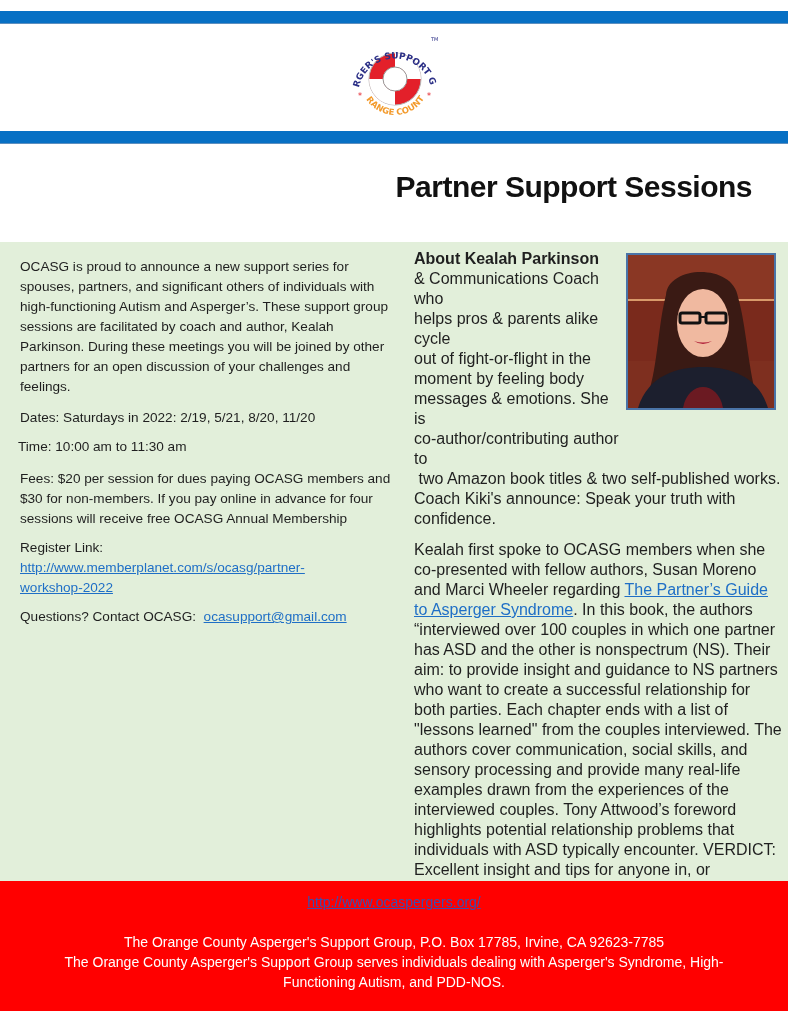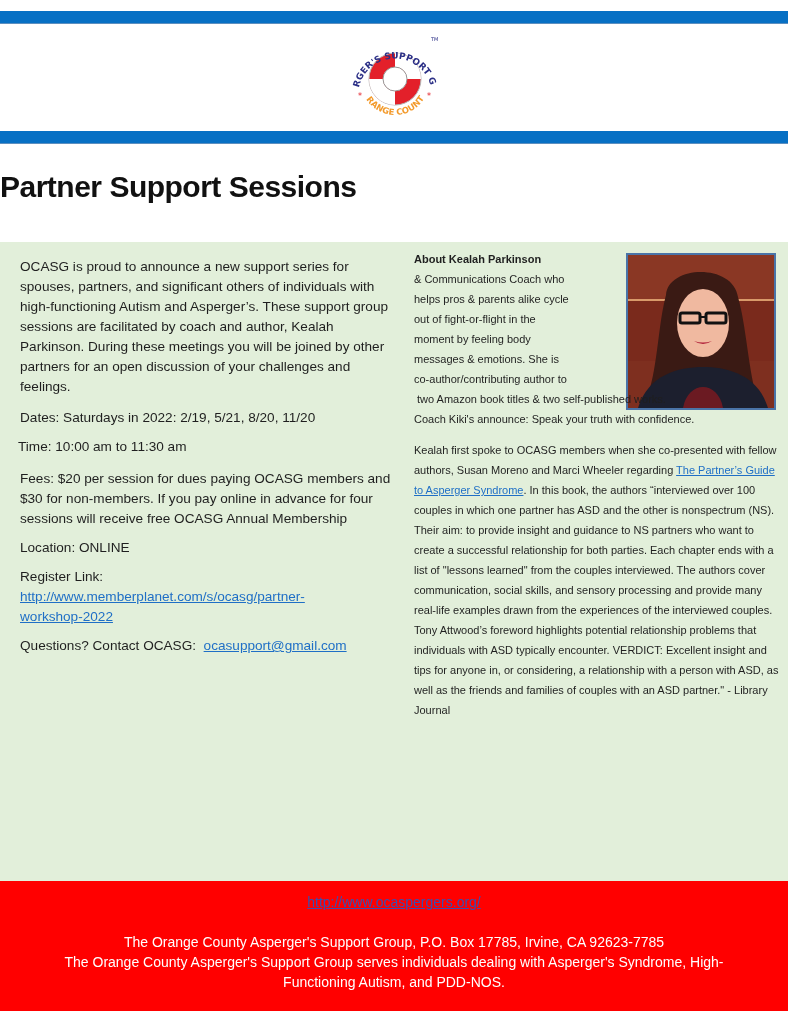--- a/index.html
+++ b/index.html
@@ -5,32 +5,32 @@
   * { box-sizing: border-box; margin: 0; padding: 0; }
   html, body { width: 791px; height: 1024px; background: #ffffff; overflow: hidden; }
   body { position: relative; font-family: "Liberation Sans", "DejaVu Sans", sans-serif; color: #1a1a1a; }
 
   .bar { position: absolute; left: 0; width: 788px; height: 13px; background: #0770c4; border-bottom: 1px solid #5d8fbf; }
   .bar.top { top: 11px; }
   .bar.bottom { top: 131px; }
 
   .logo { position: absolute; left: 345px; top: 27px; width: 100px; height: 100px; }
 
-  .title { position: absolute; left: 0; width: 752px; top: 170px; text-align: left;
+  .title { position: absolute; left: 0; width: 752px; top: 170px; text-align: right;
            font-size: 30px; font-weight: bold; color: #111; letter-spacing: -0.5px; }
 
   .panel { position: absolute; left: 0; top: 242px; width: 788px; height: 639px; background: #e2efda; }
 
   .col-left { position: absolute; left: 20px; top: 257px; width: 375px; font-size: 13.6px; line-height: 20px; color: #1f1f1f; }
   .col-left p { margin-bottom: 9px; }
   .col-left .intro { margin-bottom: 11px; }
   .col-left .time { margin-left: -2px; margin-bottom: 12px; }
   a, .link { color: #1f6fc6; text-decoration: underline; }
 
-  .col-right { position: absolute; left: 414px; top: 249px; width: 370px; font-size: 11px; line-height: 20px; color: #1f1f1f; }
+  .col-right { position: absolute; left: 414px; top: 249px; width: 370px; font-size: 16px; line-height: 20px; color: #1f1f1f; }
   .about-head { font-weight: bold; }
   .bio-narrow { width: 205px; }
   .photo { position: absolute; left: 626px; top: 253px; width: 150px; height: 157px; border: 2px solid #4a74a8; background: #7a2e1e; overflow: hidden; }
   .photo svg { display: block; }
   .bio-wide { margin-top: 0; }
   .review { margin-top: 11px; }
 
   .footer { position: absolute; left: 0; top: 881px; width: 788px; height: 130px; background: #ff0000; text-align: center; color: #ffffff; font-size: 14px; line-height: 20px; }
   .footer .site { position: absolute; left: 0; width: 100%; top: 11px; }
   .footer .site a { color: #3a4fb0; }
@@ -70,21 +70,20 @@
 
 <h1 class="title">Partner Support Sessions</h1>
 
 <div class="panel"></div>
 
 <div class="col-left">
   <p class="intro">OCASG is proud to announce a new support series for spouses, partners, and significant others of individuals with high-functioning Autism and Asperger’s.  These support group sessions are facilitated by coach and author, Kealah Parkinson. During these meetings you will be joined by other partners for an open discussion of your challenges and feelings.</p>
   <p>Dates: Saturdays in 2022: 2/19, 5/21, 8/20, 11/20</p>
   <p class="time">Time:  10:00 am to 11:30 am</p>
   <p>Fees:  $20 per session for dues paying OCASG members and $30 for non-members. If you pay online in advance for four sessions will receive free OCASG Annual Membership</p>
-  <p>Location:  ONLINE</p>
   <p>
     <span>Register Link:</span><br>
     <a class="link"><span>http://www.memberplanet.com/s/ocasg/partner-</span><br><span>workshop-2022</span></a>
   </p>
   <p style="white-space:pre-wrap;"><span>Questions? Contact OCASG:  </span><a class="link">ocasupport@gmail.com</a></p>
 </div>
 
 <div class="photo">
   <svg width="146" height="153" viewBox="0 0 146 153">
     <rect width="146" height="153" fill="#7e2f1f"></rect>

